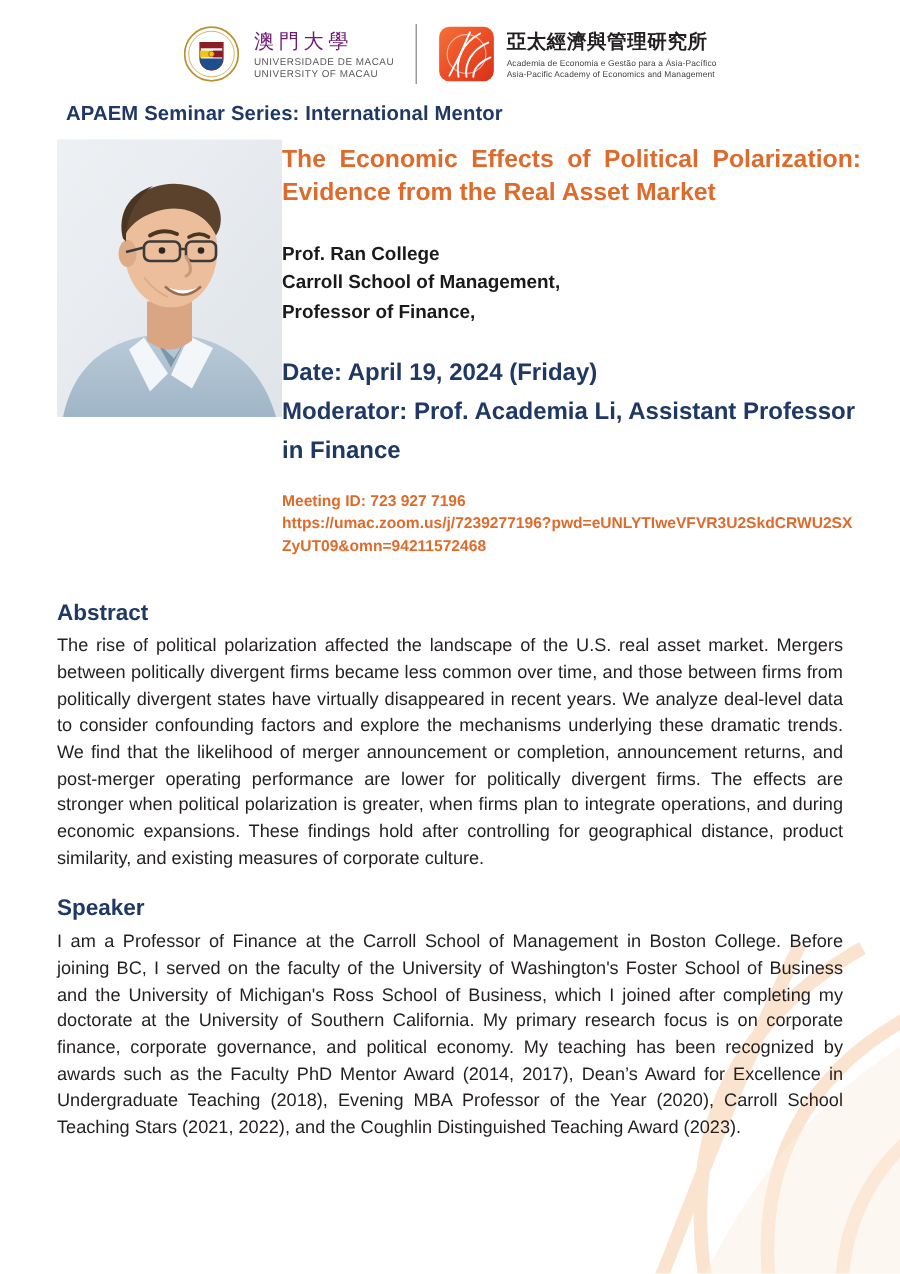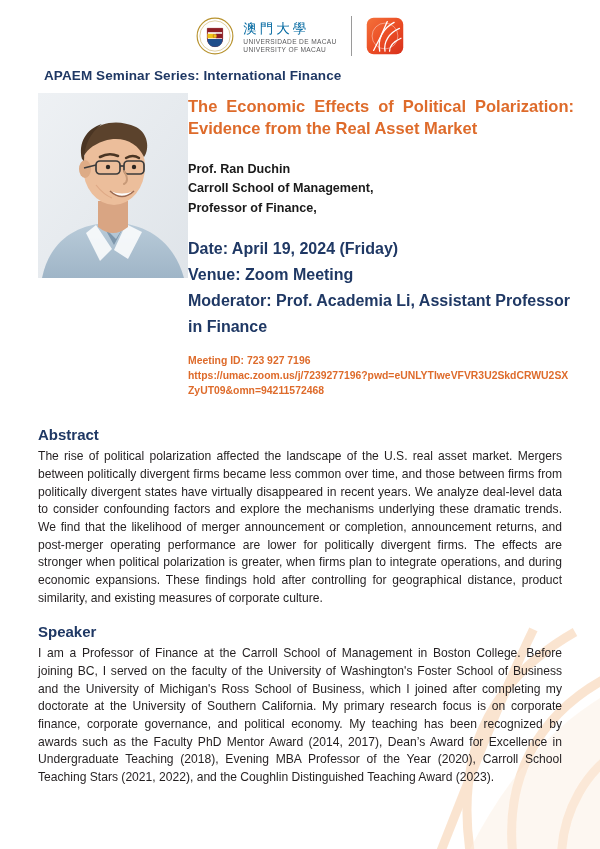--- a/index.html
+++ b/index.html
@@ -55,21 +55,21 @@
     height: 38px;
     flex: 0 0 38px;
   }
   .um-text {
     line-height: 1.08;
   }
   .um-cn {
     font-family: "DejaVu Sans", sans-serif;
     font-size: 13.5px;
     letter-spacing: 3px;
-    color: #0369a1;
+    color: #701a75;
     font-weight: 400;
     margin-top: 13px;
   }
   .um-pt {
     font-size: 6.6px;
     letter-spacing: 0.35px;
     color: #59595b;
     margin-top: 2.5px;
     white-space: nowrap;
   }
@@ -252,24 +252,29 @@
           <rect x="2" y="2" width="96" height="96" rx="18" fill="url(#apg)"></rect>
           <g fill="none" stroke="#ffffff" stroke-width="3.4" stroke-linecap="round">
             <path d="M74 14 C 44 30, 30 58, 36 90"></path>
             <path d="M88 30 C 60 42, 46 66, 50 90"></path>
             <path d="M92 56 C 74 64, 62 76, 62 90"></path>
             <path d="M56 12 C 44 42, 32 66, 20 88"></path>
           </g>
           <circle cx="50" cy="50" r="34" fill="none" stroke="#ffffff" stroke-width="2" opacity="0.55"></circle>
         </svg>
       </span>
+      <span class="ap-text">
+        <span class="ap-cn">亞太經濟與管理研究所</span>
+        <div class="ap-pt">Academia de Economia e Gestão para a Ásia-Pacífico</div>
+        <div class="ap-en">Asia-Pacific Academy of Economics and Management</div>
+      </span>
     </div>
   </div>
 
-  <div class="series-line">APAEM Seminar Series: International Finance</div>
+  <div class="series-line">APAEM Seminar Series: International Mentor</div>
 
   <div class="top-block">
 
     <div class="photo">
       <svg viewBox="0 0 150 185" width="150" height="185" aria-hidden="true">
         <defs>
           <linearGradient id="bg" x1="0" y1="0" x2="1" y2="1">
             <stop offset="0%" stop-color="#eef1f4"></stop>
             <stop offset="100%" stop-color="#dfe4e9"></stop>
           </linearGradient>
@@ -316,28 +321,27 @@
 
         <path d="M58 92 q8 10 16 13" stroke="#d9a07c" stroke-width="1.2" fill="none" opacity="0.7"></path>
       </svg>
     </div>
 
     <div class="info-col">
 
       <h1 class="talk-title">The Economic Effects of Political Polarization: Evidence from the Real Asset Market</h1>
 
       <div class="speaker-name">
-        <div>Prof. Ran Duchin</div>
+        <div>Prof. Ran College</div>
         <div>Carroll School of Management,</div>
         <div>Professor of Finance,</div>
       </div>
 
       <div class="logistics">
         <div>Date: April 19, 2024 (Friday)</div>
-        <div>Venue: Zoom Meeting</div>
         <div>Moderator: Prof. Academia Li, Assistant Professor in Finance</div>
       </div>
 
       <div class="zoom-info">
         <div>Meeting ID: 723 927 7196</div>
         <span class="zoom-link">https://umac.zoom.us/j/7239277196?pwd=eUNLYTIweVFVR3U2SkdCRWU2SXZyUT09&amp;omn=94211572468</span>
       </div>
 
     </div>
   </div>

